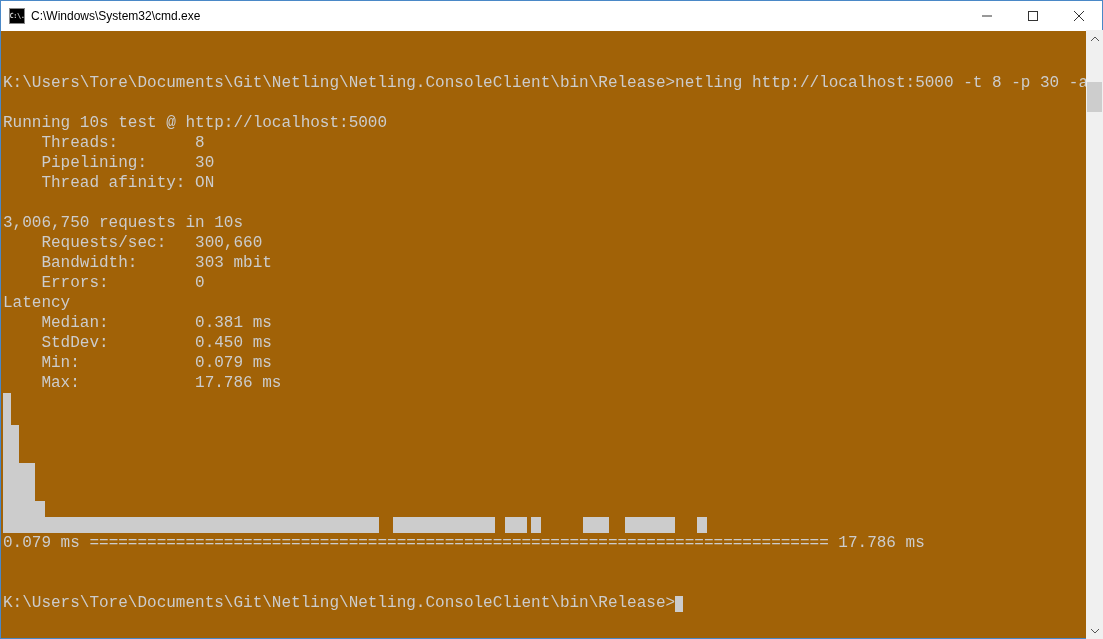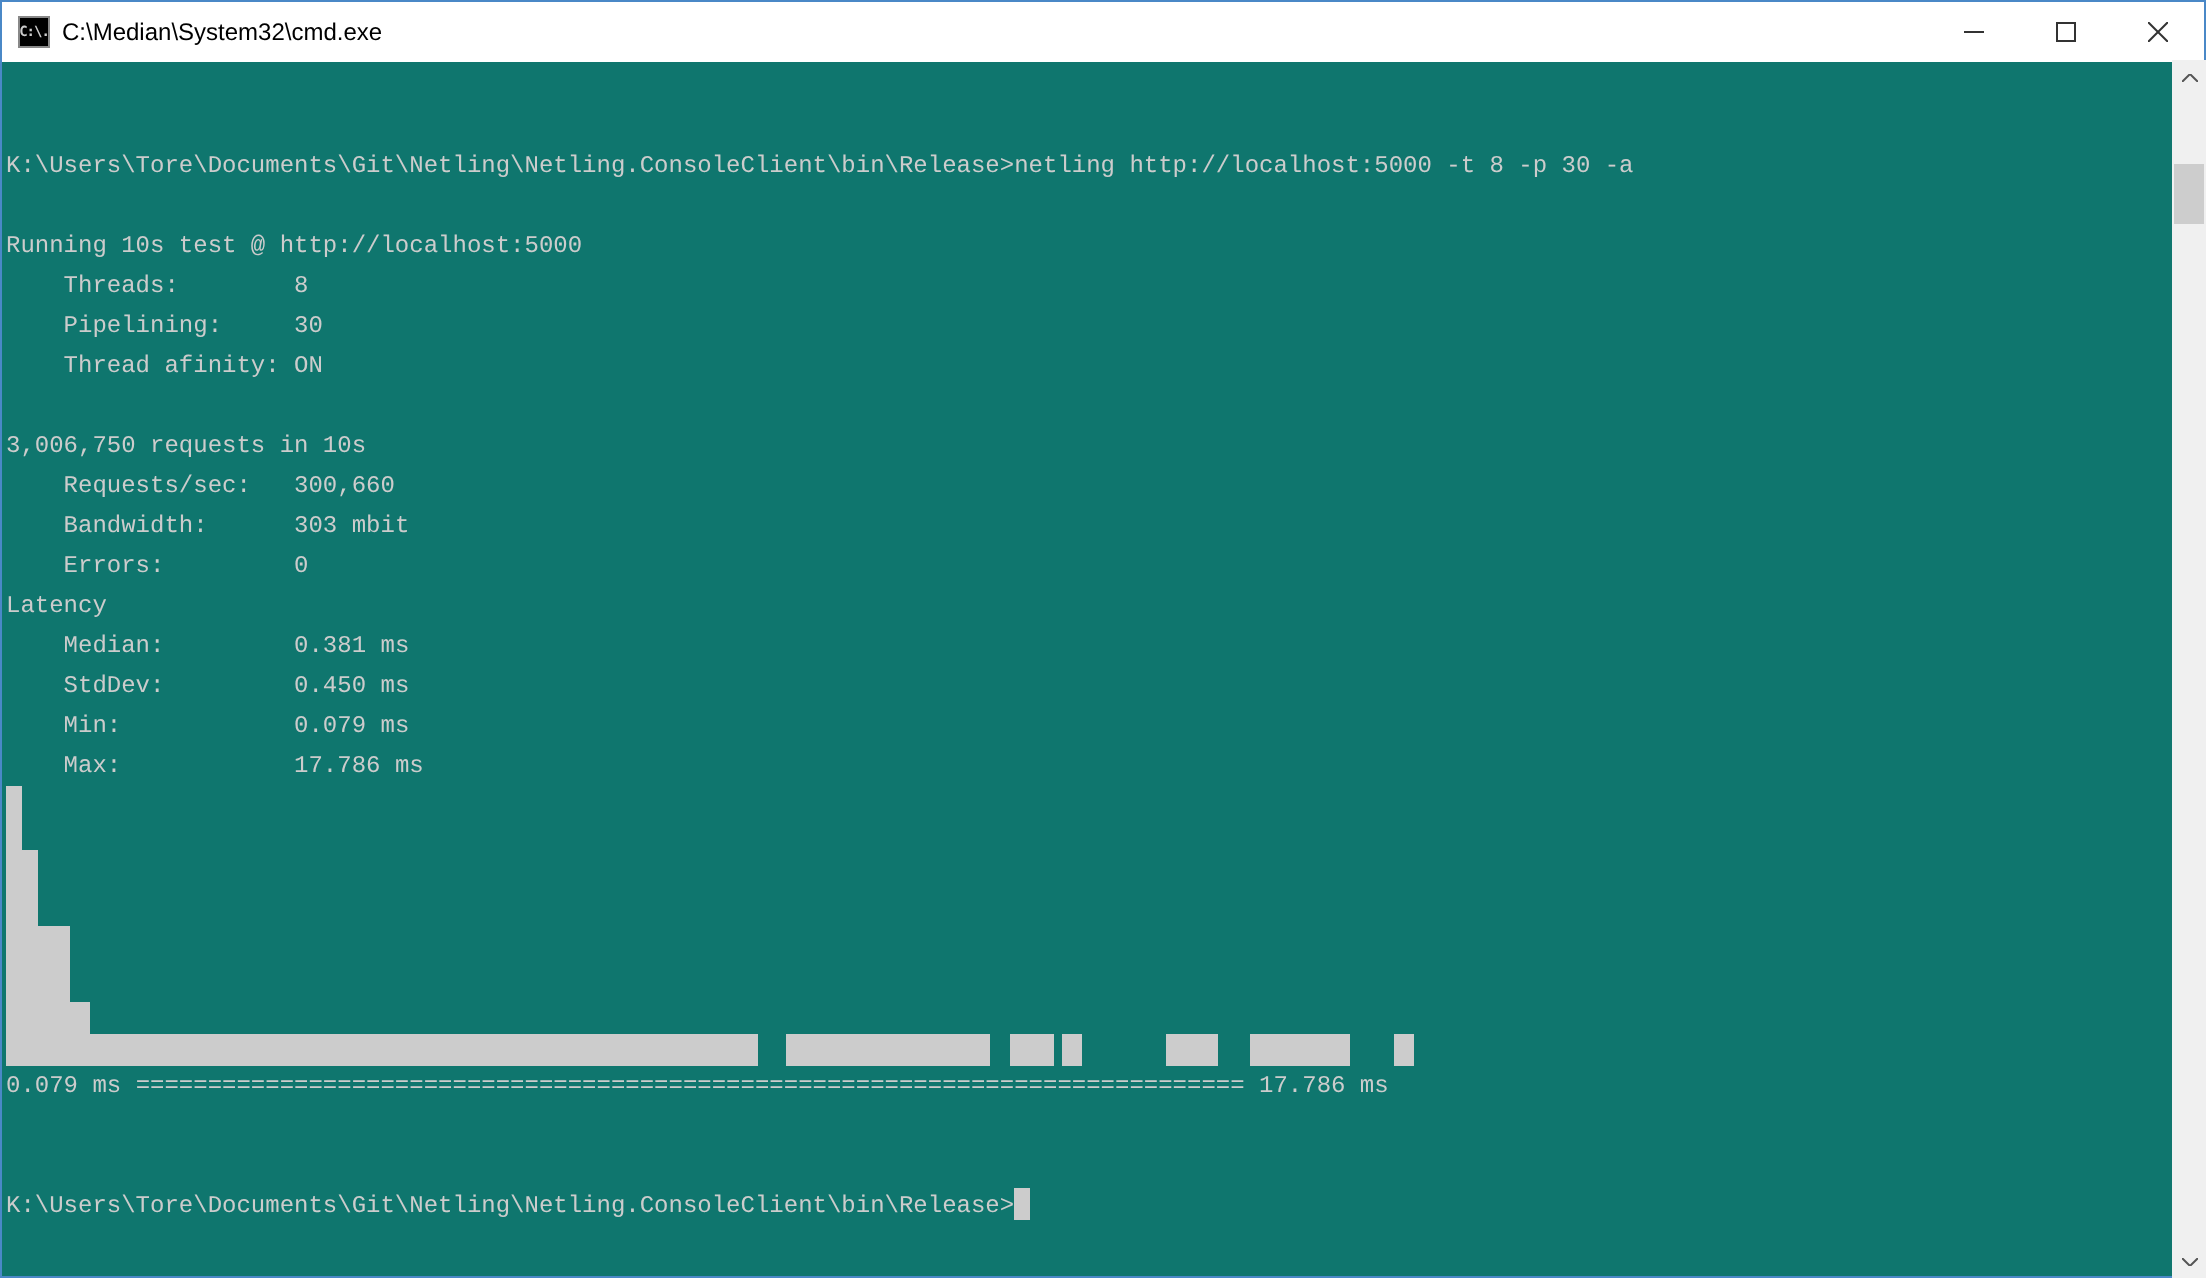--- a/index.html
+++ b/index.html
@@ -68,24 +68,24 @@
       border: none;
       cursor: default;
     }
     .win-btn svg {
       stroke: #333;
       fill: none;
       stroke-width: 1;
     }
     .console-area {
       flex: 1;
-      background: #0f766e;
+      background: #a16207;
       color: #ccc;
       font-family: Consolas, "Courier New", monospace;
-      font-size: 12px;
+      font-size: 16px;
       line-height: 20px;
       padding: 2px 0 0 2px;
       position: relative;
       overflow: hidden;
       white-space: pre;
     }
     .console-area .cursor {
       display: inline-block;
       width: 8px;
       height: 16px;
@@ -140,21 +140,21 @@
     .histogram .bar {
       background: #ccc;
     }
   </style>
 </head>
 <body>
 
 <div class="window">
   <div class="titlebar">
     <div class="titlebar-icon">C:\.</div>
-    <div class="titlebar-title">C:\Median\System32\cmd.exe</div>
+    <div class="titlebar-title">C:\Windows\System32\cmd.exe</div>
     <div class="titlebar-spacer"></div>
     <div class="window-controls">
       <button class="win-btn">
         <svg width="10" height="10">
             <line x1="0" y1="5" x2="10" y2="5"></line>
           </svg>
       </button>
       <button class="win-btn">
         <svg width="10" height="10">
             <rect x="0.5" y="0.5" width="9" height="9"></rect>

